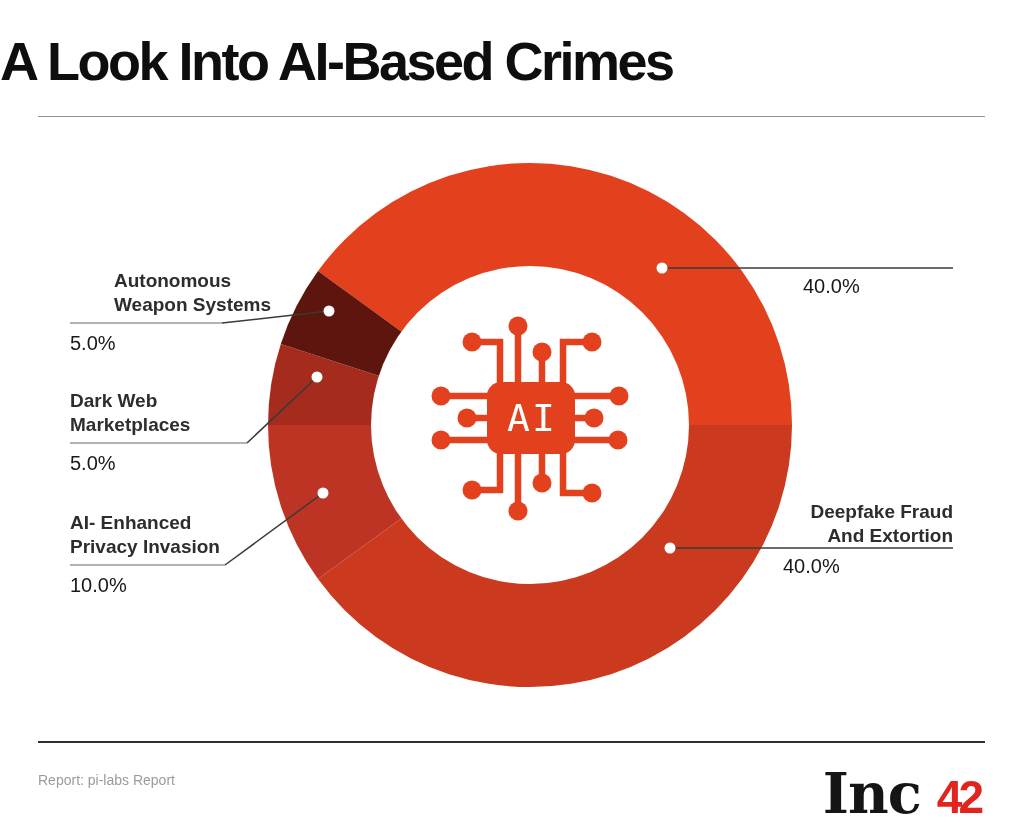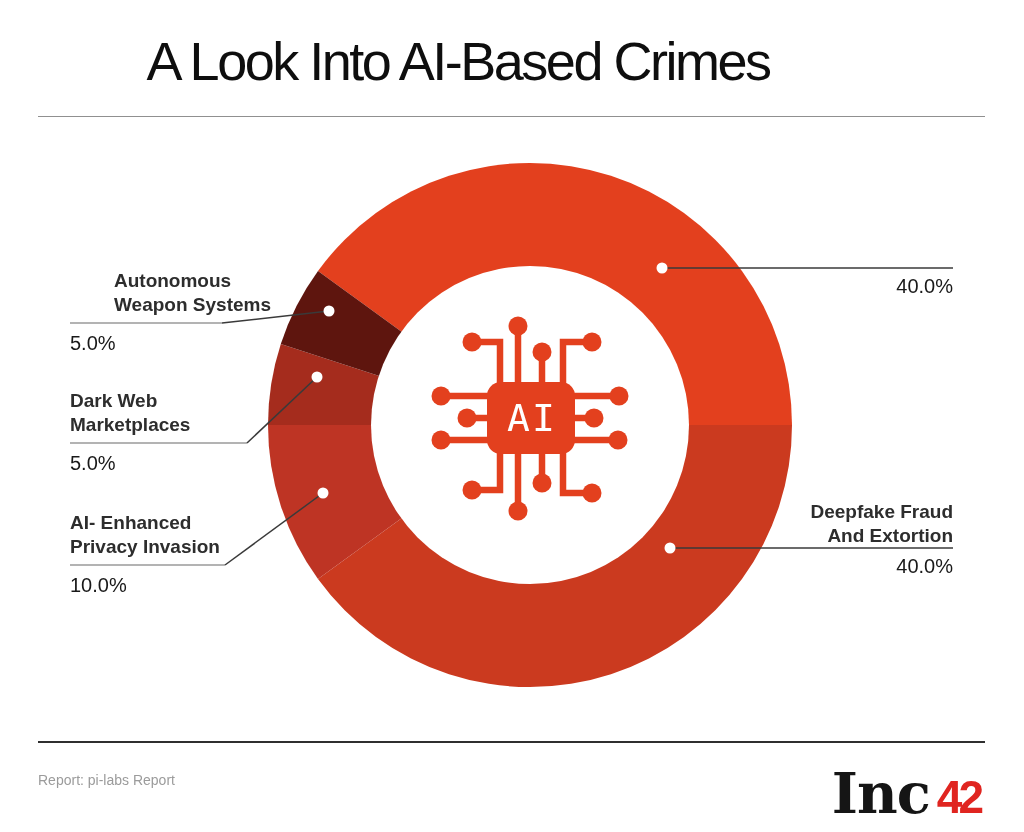--- a/index.html
+++ b/index.html
@@ -2,35 +2,35 @@
 <html><head>
 <meta charset="utf-8">
 <style>
   html,body{margin:0;padding:0;background:#ffffff;}
   .canvas{
     position:relative;width:1024px;height:832px;background:#ffffff;overflow:hidden;
     font-family:"Liberation Sans",sans-serif;
   }
   .page-title{
     position:absolute;left:0;top:30px;width:916px;margin:0;
-    text-align:center;font-size:54px;font-weight:400;letter-spacing:-2.5px;
+    text-align:left;font-size:54px;font-weight:700;letter-spacing:-2.5px;
     color:#0e0e0e;
   }
   .rule{position:absolute;left:38px;width:947px;}
   .rule-top{top:116px;height:1px;background:#909090;}
   .rule-bottom{top:741px;height:2px;background:#2f2f2f;}
   .chart-svg{position:absolute;left:0;top:0;width:1024px;height:832px;}
   .callout{position:absolute;color:#2d2d2d;font-size:19px;line-height:24px;font-weight:700;}
   .callout.right{text-align:right;}
   .pct{position:absolute;color:#191919;font-size:20px;line-height:24px;font-weight:500;}
-  .pct.right{text-align:right;}
+  .pct.right{text-align:left;}
   .source-note{position:absolute;left:38px;top:772px;font-size:14px;color:#9b9b9b;font-weight:400;}
   .logo{position:absolute;right:44px;top:760px;display:flex;align-items:baseline;}
   .logo-black{font-family:"DejaVu Serif","Liberation Serif",serif;font-weight:700;font-size:56px;color:#151515;letter-spacing:-1px;}
-  .logo-red{font-family:"Liberation Sans",sans-serif;font-weight:800;font-size:46px;letter-spacing:-4px;margin-left:7px;color:#e02520;}
+  .logo-red{font-family:"Liberation Sans",sans-serif;font-weight:800;font-size:46px;letter-spacing:-4px;margin-left:16px;color:#e02520;}
 </style>
 </head>
 <body>
 
 <div class="canvas">
 
   <h1 class="page-title">A Look Into AI-Based Crimes</h1>
   <div class="rule rule-top"></div>
 
   <svg class="chart-svg" viewBox="0 0 1024 832" aria-hidden="true">

